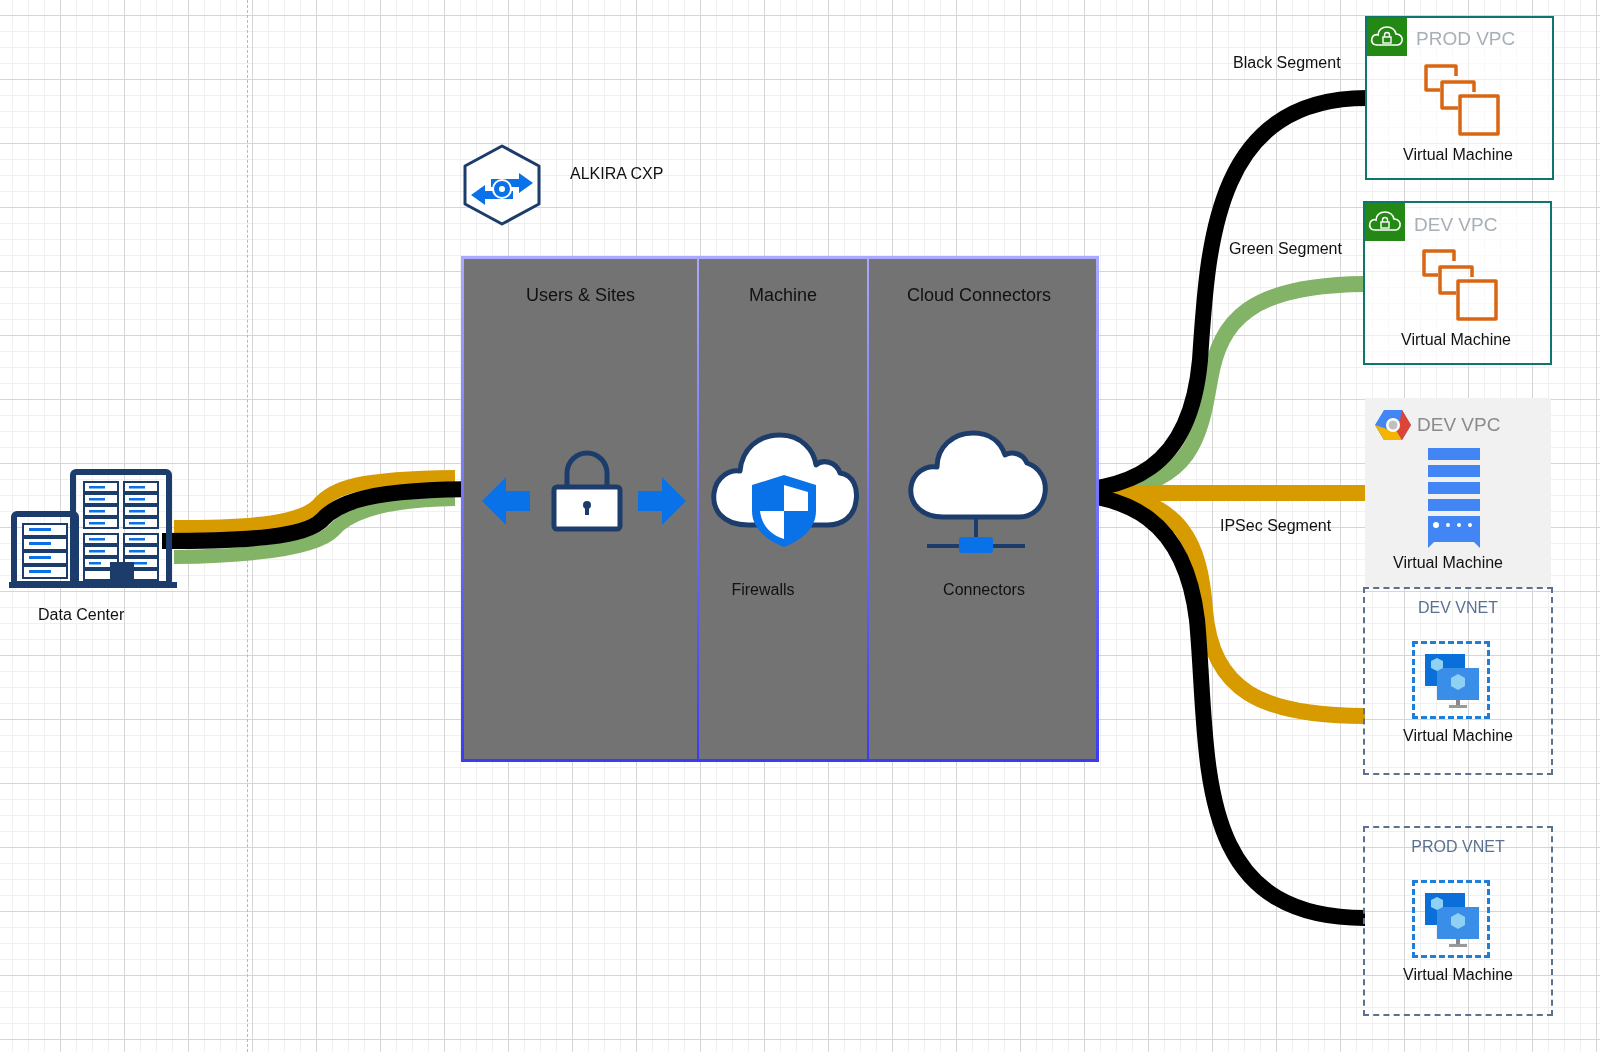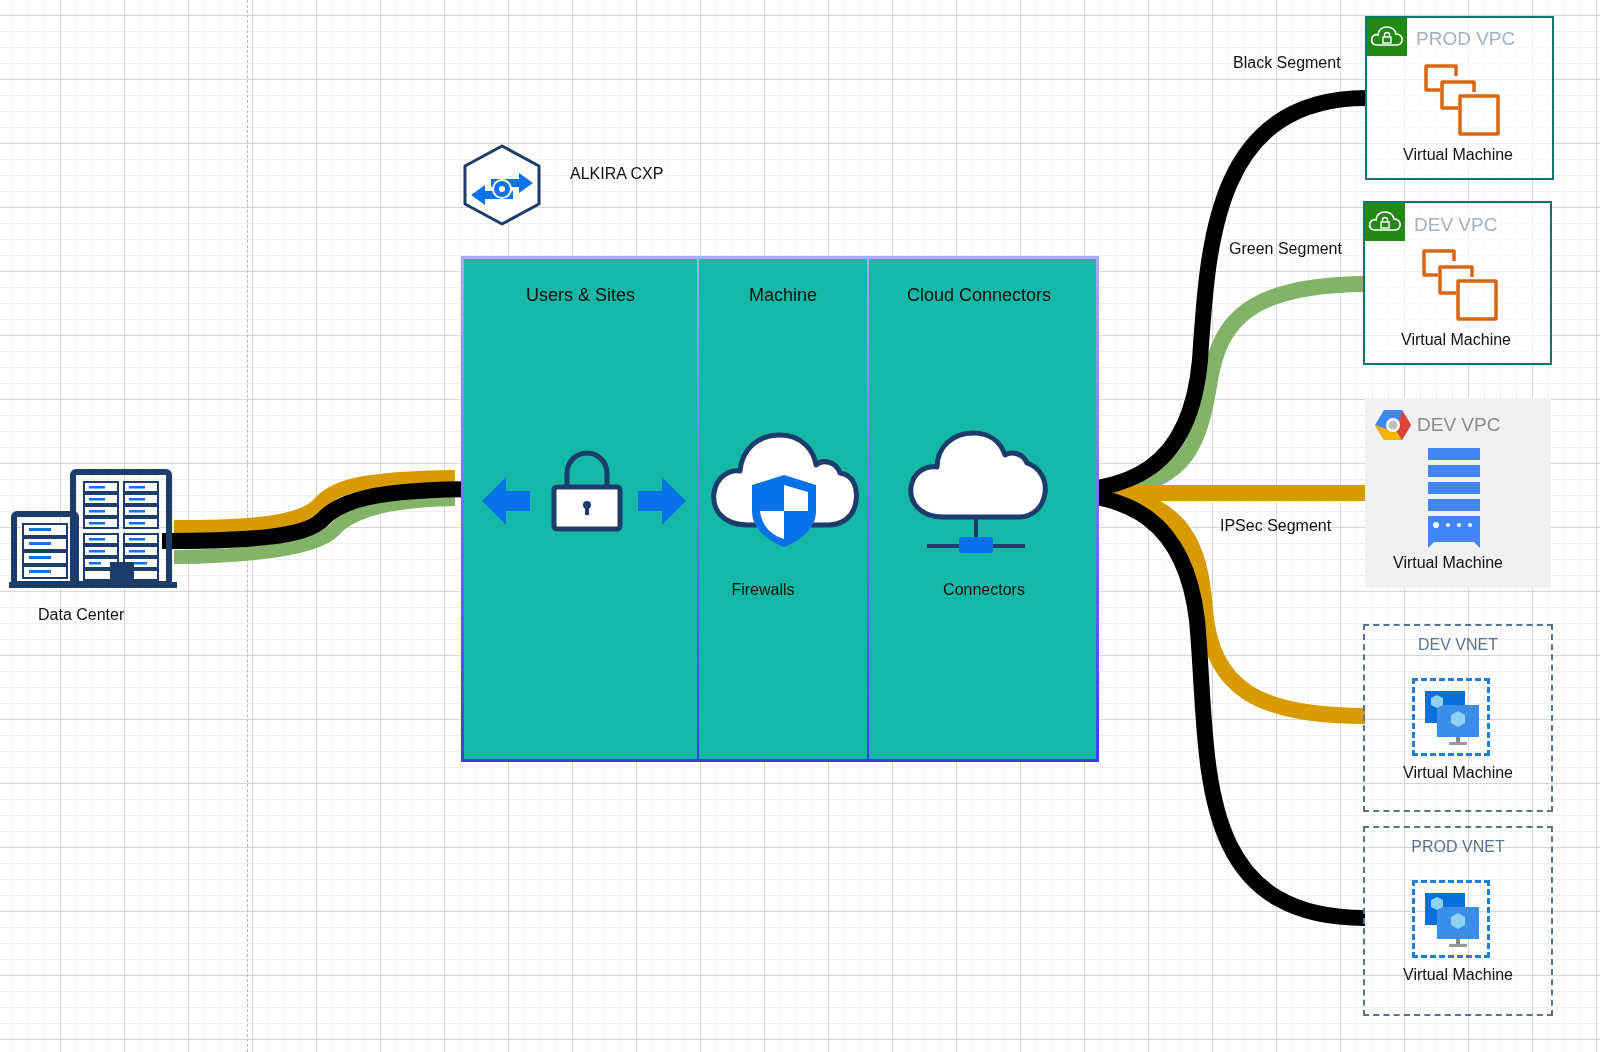--- a/index.html
+++ b/index.html
@@ -18,21 +18,21 @@
   .abs { position:absolute; }
   .page-divider { left:247px; top:0; width:0; height:1052px; border-left:1px dashed #b8b8b8; }
   svg.links { position:absolute; left:0; top:0; width:1600px; height:1052px; }
   .label { font-size:16px; white-space:nowrap; }
   .center { text-align:center; }
 
   
   .cxp-box {
     left:461px; top:256px; width:638px; height:506px;
     border:3px solid; border-image: linear-gradient(#a9a9ff, #3b3bf5) 1;
-    background:#14b8a6; box-sizing:border-box;
+    background:#737373; box-sizing:border-box;
   }
   .col-div { top:0; height:100%; width:0; border-left:2px solid; border-image: linear-gradient(#a9a9ff, #3b3bf5) 1; }
   .col-title { top:26px; font-size:18px; text-align:center; }
 
   
   .aws-box { border:2px solid #0f766e; background:rgba(255,255,255,0.6); box-sizing:border-box; }
   .aws-badge { left:0; top:0; width:40px; height:38px; background:#248814; }
   .aws-title { font-size:19px; color:#a7afb7; }
   .gcp-box { background:#f1f1f1; }
   .gcp-title { font-size:19px; color:#8a8a8a; }
@@ -225,21 +225,21 @@
     <g fill="#fff">
       <circle cx="10" cy="77" r="3"></circle>
         <circle cx="22" cy="77" r="2"></circle>
         <circle cx="33" cy="77" r="2"></circle>
         <circle cx="44" cy="77" r="2"></circle>
     </g>
   </svg>
   <div class="abs label" style="left:28px;top:156px;">Virtual Machine</div>
 </div>
 
-<div class="abs az-box" style="left:1363px;top:624px;width:190px;height:188px;">
+<div class="abs az-box" style="left:1363px;top:587px;width:190px;height:188px;">
   <div class="abs az-title center" style="left:0;top:10px;width:186px;">DEV VNET</div>
   <div class="abs az-inner" style="left:47px;top:52px;width:78px;height:78px;">
     <svg width="72" height="72" viewBox="0 0 72 72">
       <rect x="10" y="10" width="40" height="32" fill="#0a6fd9"></rect>
       <rect x="22" y="24" width="42" height="32" fill="#3a8ee8"></rect>
       <polygon points="43,30 50,34 50,42 43,46 36,42 36,34" fill="#8fd0f5"></polygon>
       <polygon points="22,14 28,17 28,24 22,27 16,24 16,17" fill="#8fd0f5"></polygon>
       <rect x="41" y="56" width="4" height="6" fill="#888"></rect>
       <rect x="34" y="61" width="18" height="3" fill="#999"></rect>
     </svg>

